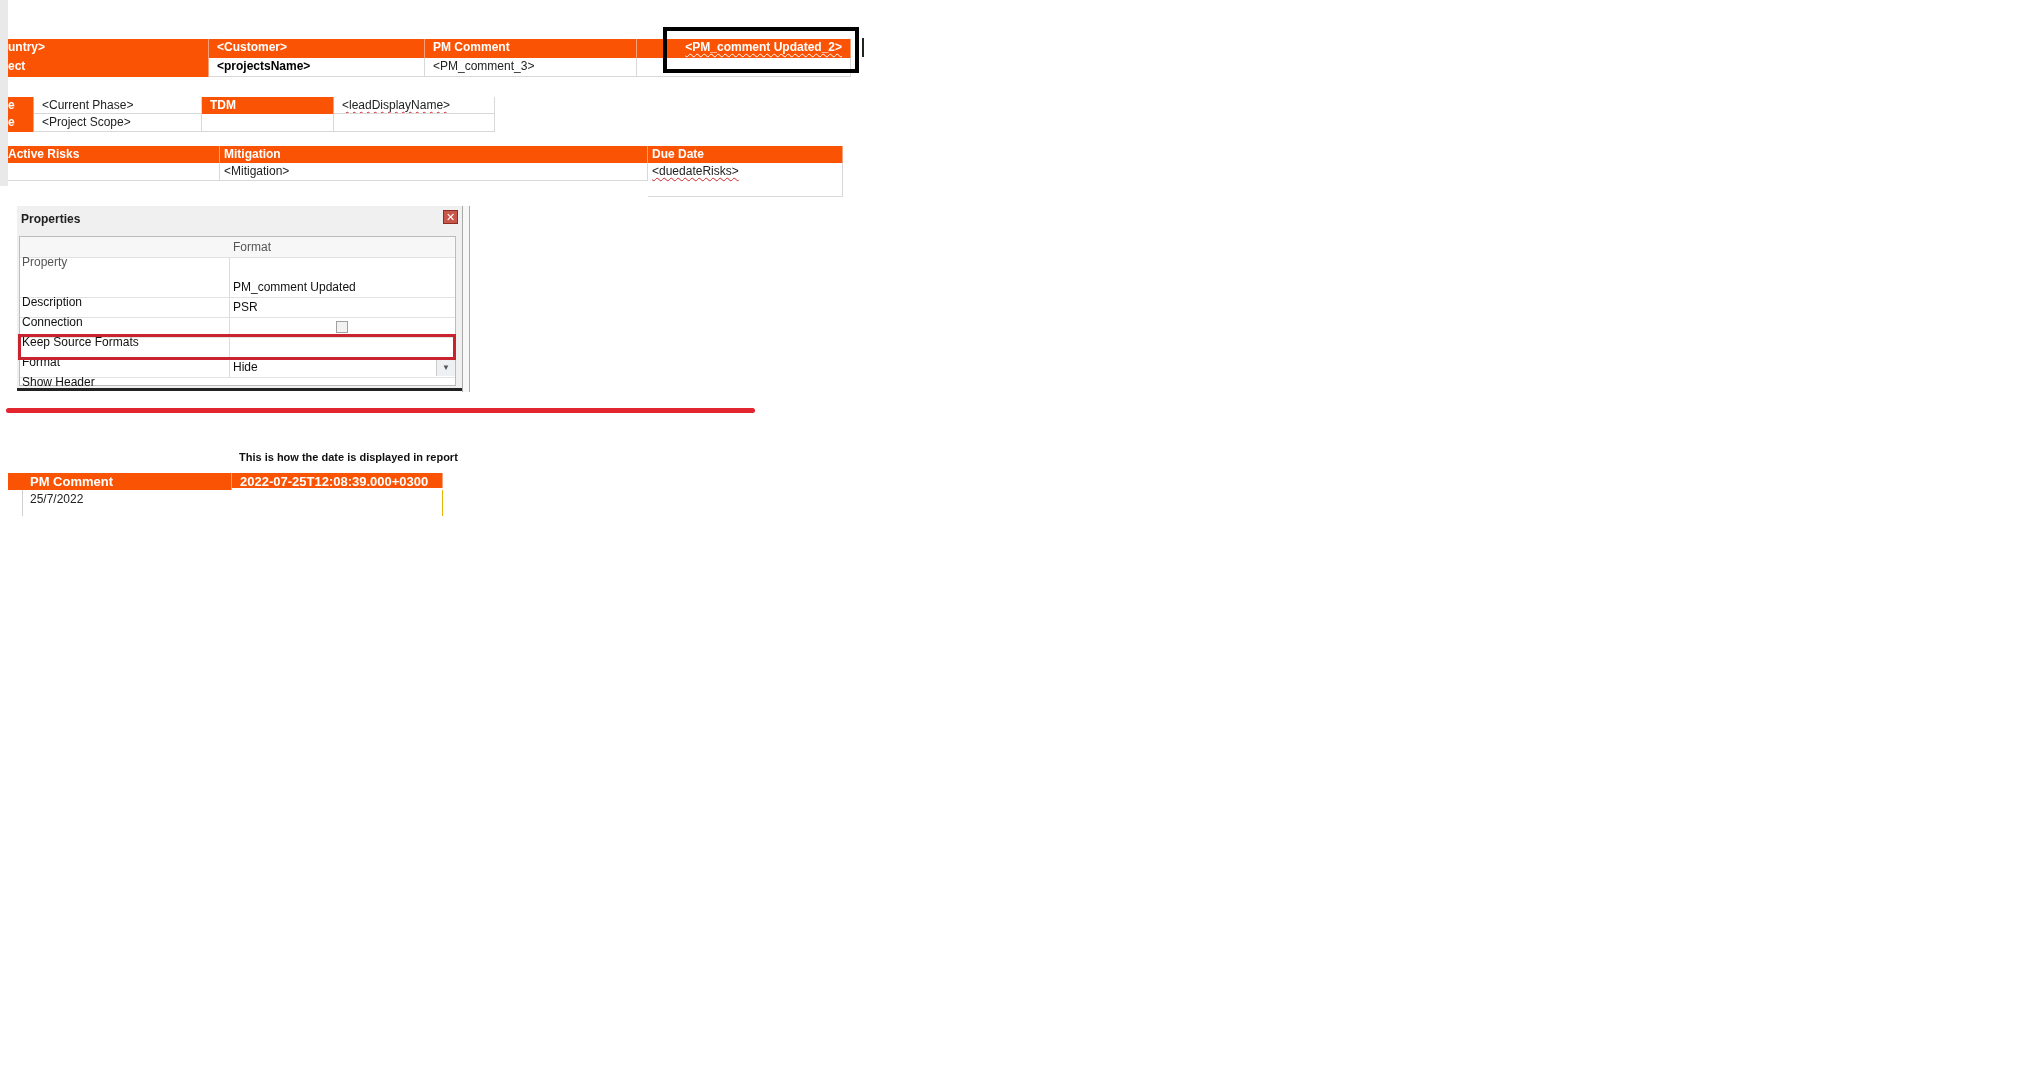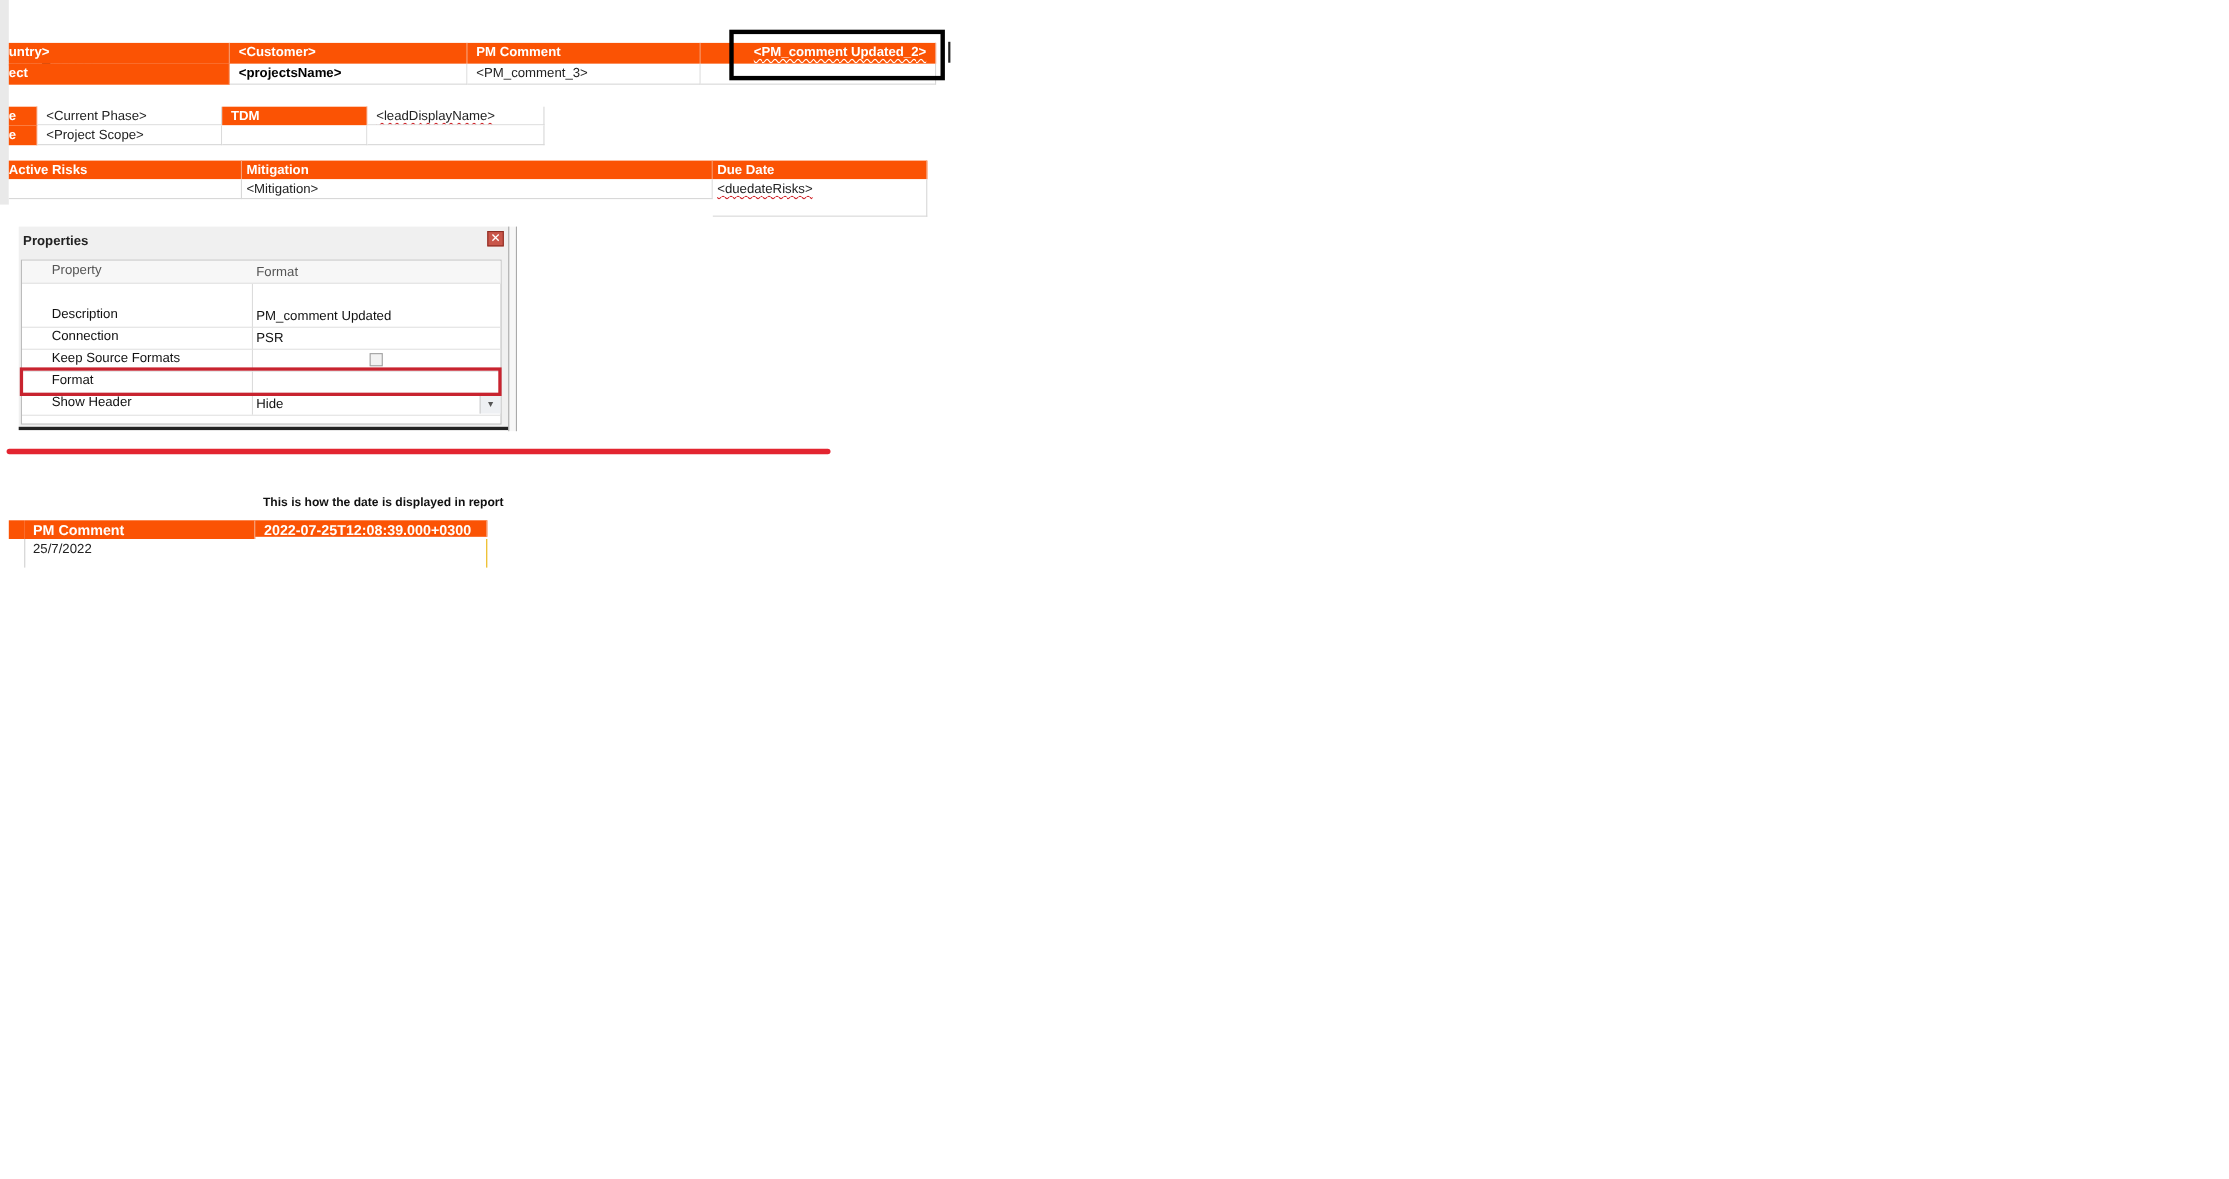--- a/index.html
+++ b/index.html
@@ -21,21 +21,21 @@
     .panel { left: 17px; top: 206px; width: 446px; height: 185px; background: #f0f0f0;
              border-bottom: 3px solid #222; }
     .panel-right { left: 462px; top: 206px; width: 8px; height: 186px; border-left: 1px solid #aaa;
                    border-right: 1px solid #aaa; background: #f7f7f7; }
     .panel-title { left: 21px; top: 212px; font-size: 12px; color: #222; font-weight: bold; }
     .close-btn { left: 443px; top: 210px; width: 15px; height: 14px; background: #c9564a;
                  border: 1px solid #8e2d24; color: #fff; font-size: 11px; line-height: 12px;
                  text-align: center; font-weight: bold; cursor: pointer; }
     .grid { left: 19px; top: 236px; width: 437px; height: 150px; background: #fff; border: 1px solid #bcbcbc; }
     .grow { position: absolute; left: 0; width: 435px; height: 20px; border-bottom: 1px solid #e2e2e2; font-size: 12px; }
-    .gk { position: absolute; left: 2px; top: 1px; color: #111; margin-left: 25px; }
+    .gk { position: absolute; left: 2px; top: 18px; color: #111; }
     .gv { position: absolute; left: 213px; top: 3px; color: #111; }
     .gsplit { position: absolute; left: 209px; top: 0; width: 1px; height: 140px; background: #dcdcdc; }
     .gheader .gk, .gheader .gv { color: #555; }
     .gheader { background: #f7f7f7; }
     .checkbox { left: 336px; top: 321px; width: 12px; height: 12px; border: 1px solid #a0a0a0; background: #f2f2f2; }
     .dropdown-btn { left: 436px; top: 359px; width: 19px; height: 17px; background: #eef0f3;
                     border-left: 1px solid #ccc; color: #555; font-size: 8px; text-align: center; line-height: 17px; cursor: pointer; }
     .red-box { left: 18px; top: 334px; width: 438px; height: 26px; border: 3px solid #c8232f; }
     .red-line { left: 6px; top: 408px; width: 749px; height: 5px; background: #e32530; border-radius: 3px; }
 

